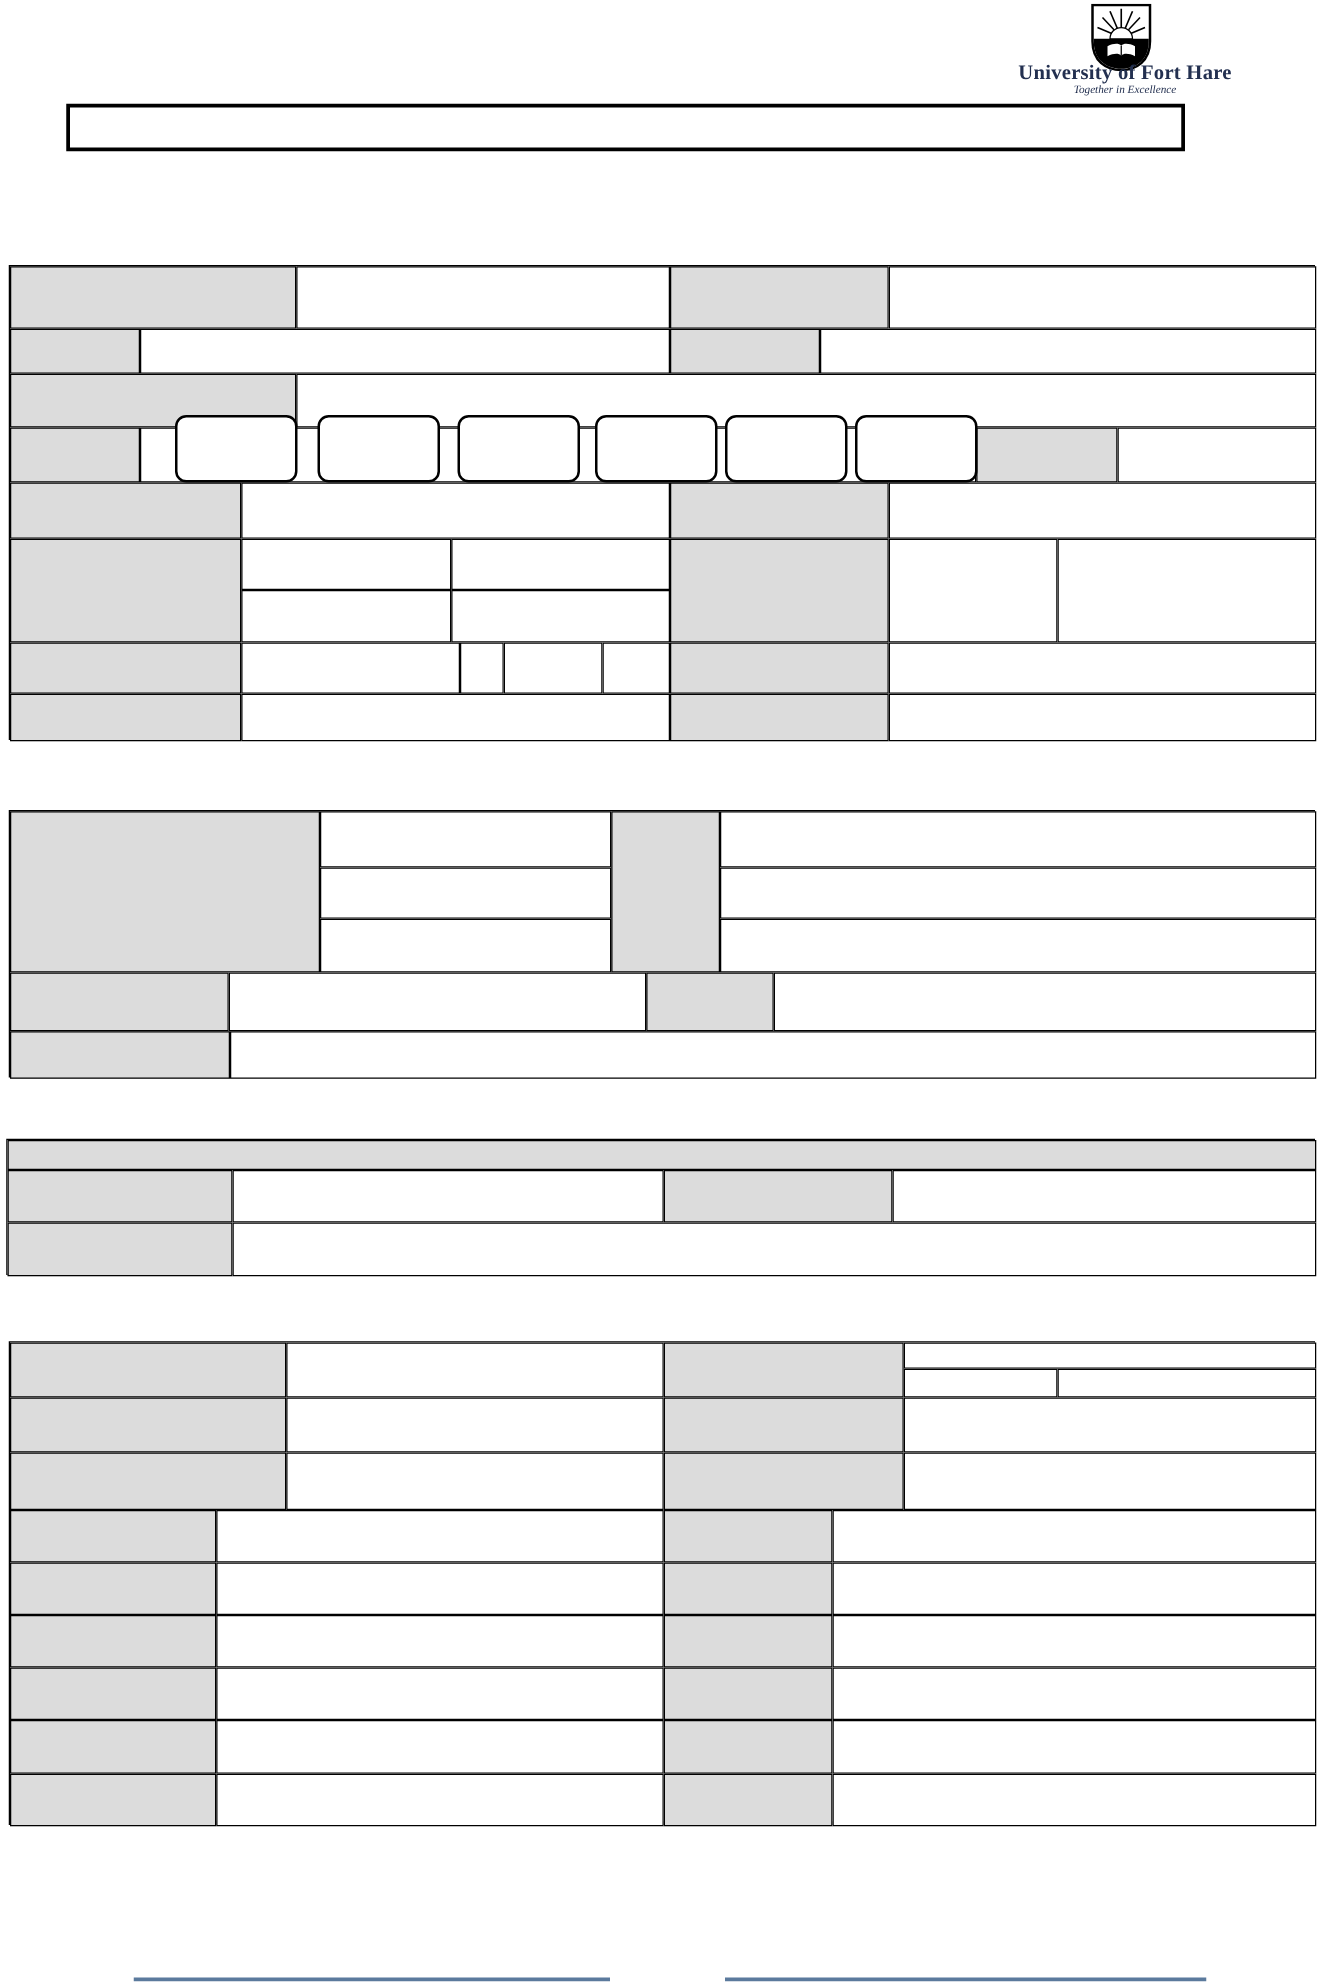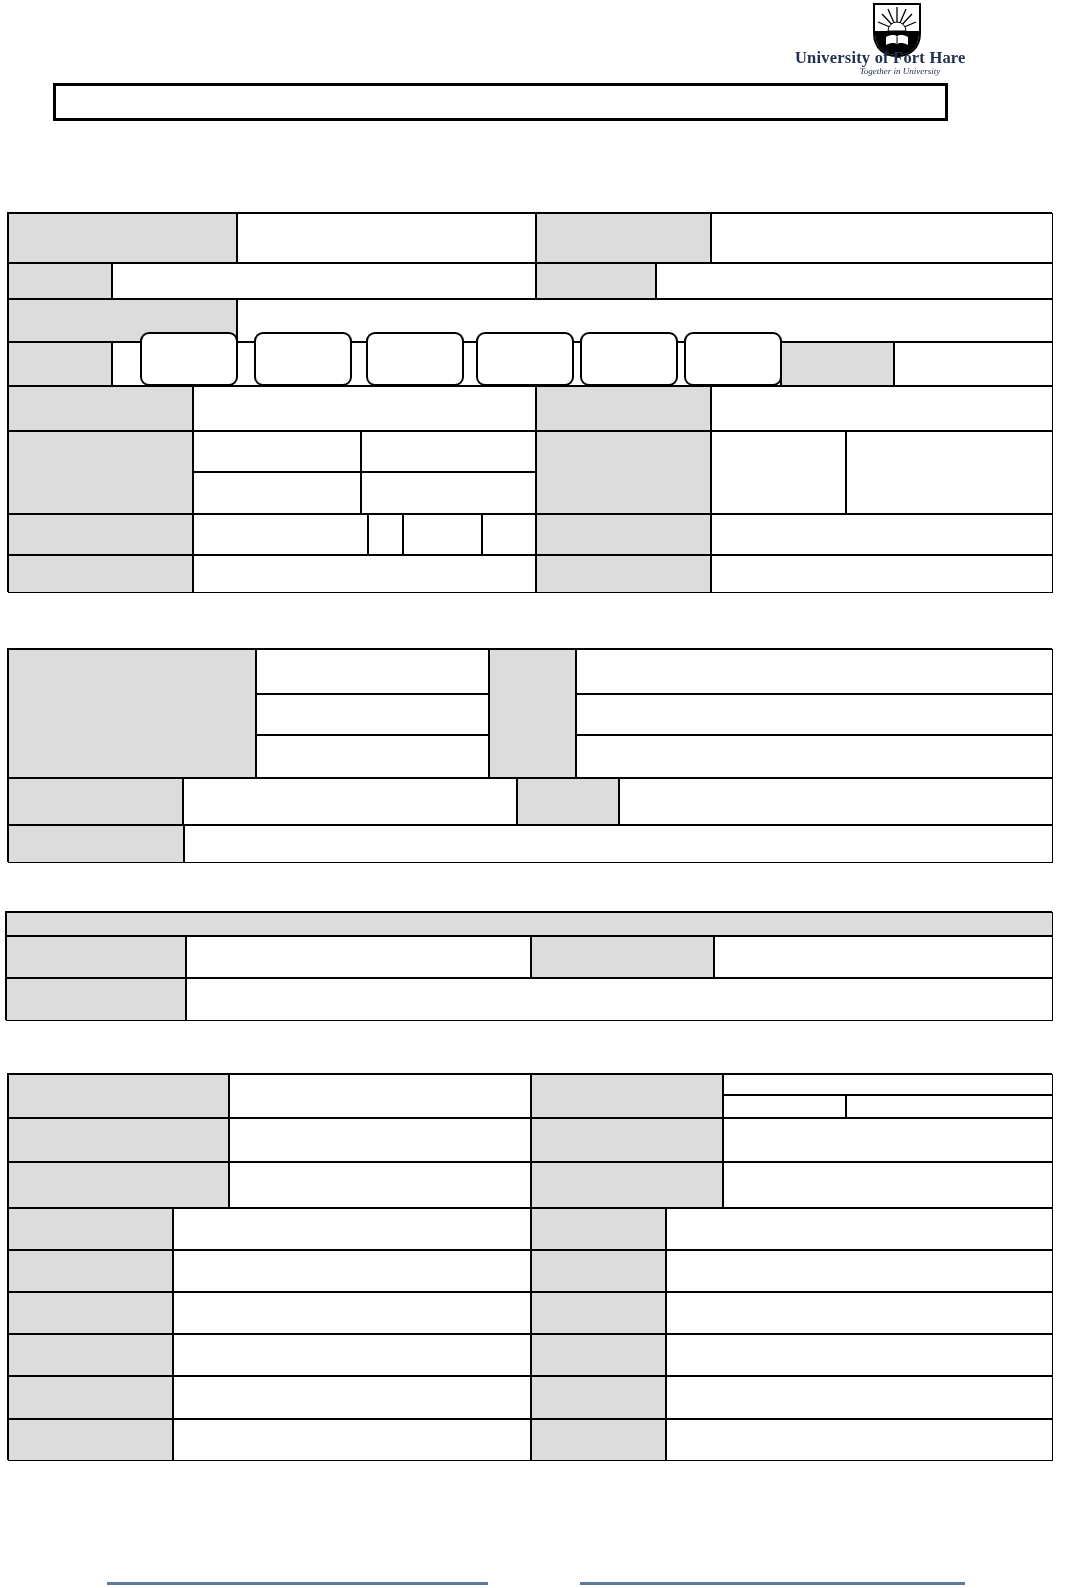--- a/index.html
+++ b/index.html
@@ -10,21 +10,21 @@
     --page-background:#ffffff;
   }
   html,body{margin:0;padding:0;}
   body{background:#888;font-family:"Liberation Serif", serif;}
   .page{
     position:relative;width:1068px;height:1588px;margin:0 auto;
     background:var(--page-background);overflow:hidden;
   }
   
   .logo-wordmark{
-    position:absolute;left:795px;top:48px;width:210px;
+    position:absolute;left:795px;top:48px;width:210px;text-align:center;
     font-family:"Liberation Serif", serif;font-size:16.5px;font-weight:600;
     color:var(--logo-text-color);letter-spacing:.2px;white-space:nowrap;
   }
   .logo-tagline{
     position:absolute;left:795px;top:66px;width:210px;text-align:center;
     font-family:"Liberation Serif", serif;font-style:italic;font-size:9px;
     color:var(--logo-text-color);
   }
   .crest{position:absolute;left:872px;top:3px;width:50px;height:54px;}
   
@@ -63,21 +63,21 @@
       <line x1="24" y1="27" x2="39" y2="11"></line>
       <line x1="24" y1="27" x2="5" y2="19"></line>
       <line x1="24" y1="27" x2="43" y2="19"></line>
     </g>
     <path d="M2,28 H46 V30 C46,45 36,52 24,52 C12,52 2,45 2,30 Z" fill="#000000"></path>
     <path d="M15,28 A9,9 0 0 1 33,28 Z" fill="#ffffff" stroke="#000" stroke-width="1"></path>
     <path d="M13,34 C18,31.5 22,31.5 24,33.5 C26,31.5 30,31.5 35,34 L35,42 C30,39.5 26,39.5 24,41.5 C22,39.5 18,39.5 13,42 Z" fill="#ffffff"></path>
     <line x1="24" y1="33.5" x2="24" y2="41.5" stroke="#000" stroke-width="1"></line>
   </svg>
   <div class="logo-wordmark">University of Fort Hare</div>
-  <div class="logo-tagline">Together in University</div>
+  <div class="logo-tagline">Together in Excellence</div>
 
   <div class="title-box"></div>
 
   <div class="tbl" style="left:7px;top:212px;width:1045px;height:380px;">
 
     <div class="c l" style="left:0;top:0;width:229px;height:50px"></div>
     <div class="c i" style="left:229px;top:0;width:299px;height:50px"></div>
     <div class="c l" style="left:528px;top:0;width:175px;height:50px"></div>
     <div class="c i" style="left:703px;top:0;width:342px;height:50px"></div>
 

